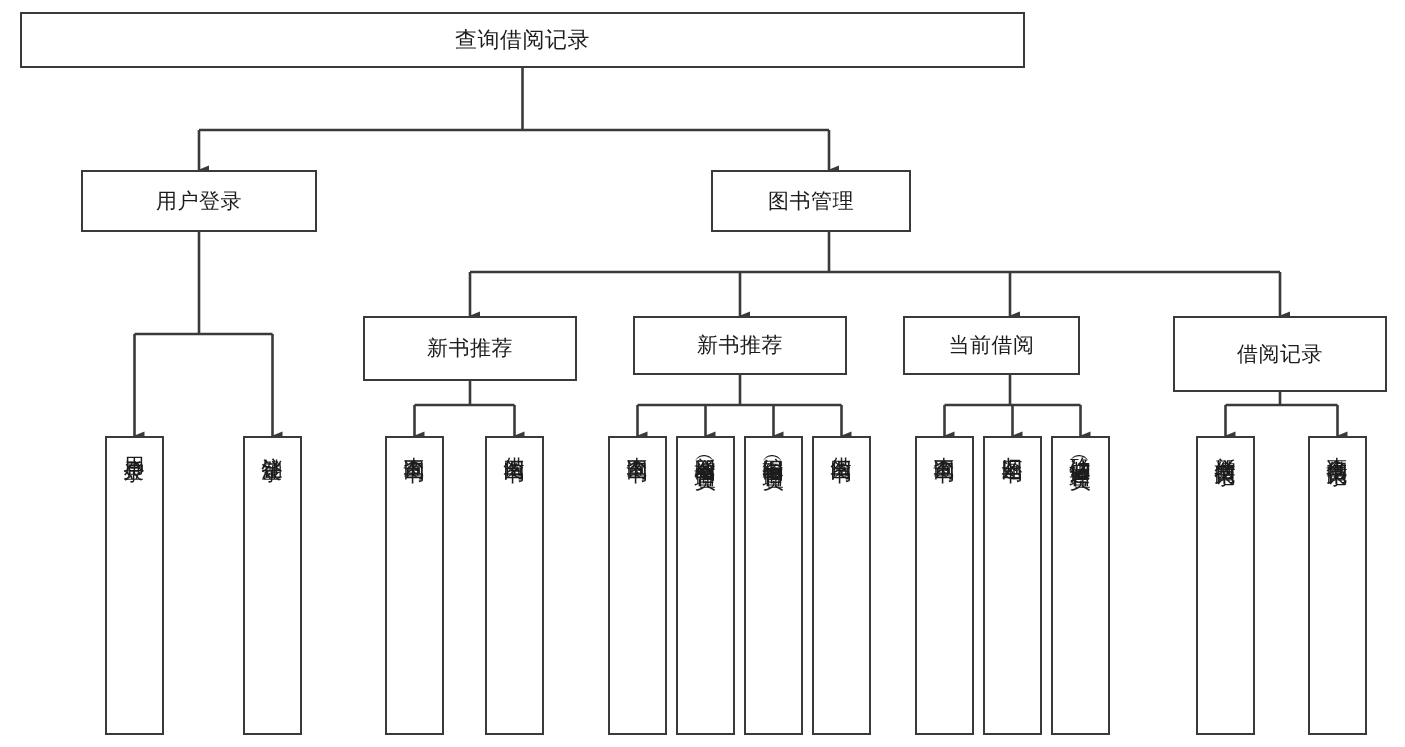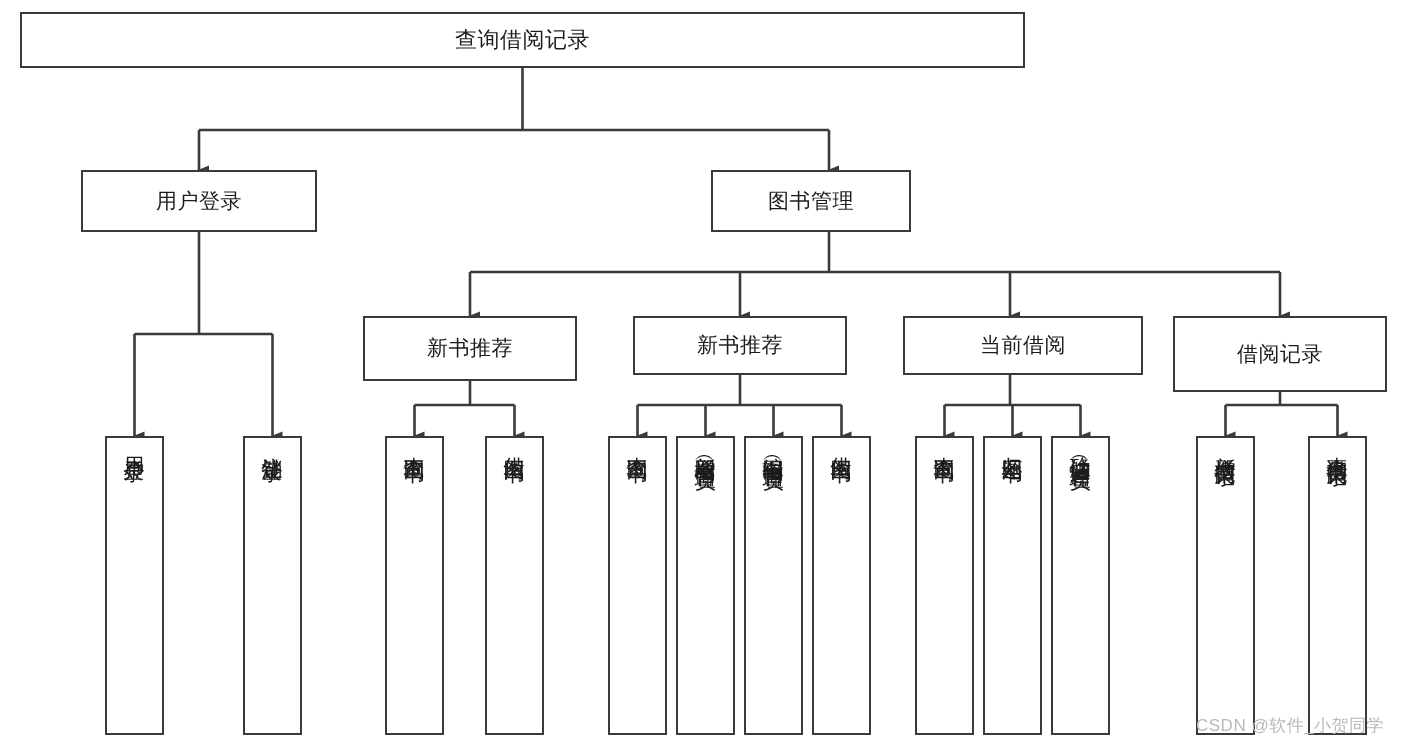--- a/index.html
+++ b/index.html
@@ -124,21 +124,21 @@
       </div>
       <div class="node horizontal" id="node-bookmgmt" style="left: 711px; top: 170px; width: 200px; height: 62px; border-color: rgb(58, 58, 58); background: rgb(255, 255, 255);">
         <span class="node-label" style="color: rgb(28, 28, 28);">图书管理</span>
       </div>
       <div class="node horizontal" id="node-newbook" style="left: 363px; top: 316px; width: 214px; height: 65px; border-color: rgb(58, 58, 58); background: rgb(255, 255, 255);">
         <span class="node-label" style="color: rgb(28, 28, 28);">新书推荐</span>
       </div>
       <div class="node horizontal" id="node-borrow" style="left: 633px; top: 316px; width: 214px; height: 59px; border-color: rgb(58, 58, 58); background: rgb(255, 255, 255);">
         <span class="node-label" style="color: rgb(28, 28, 28);">新书推荐</span>
       </div>
-      <div class="node horizontal" id="node-current" style="left: 903px; top: 316px; width: 240px; height: 59px; border-color: rgb(58, 58, 58); background: rgb(255, 255, 255);">
+      <div class="node horizontal" id="node-current" style="left: 903px; top: 316px; width: 177px; height: 59px; border-color: rgb(58, 58, 58); background: rgb(255, 255, 255);">
         <span class="node-label" style="color: rgb(28, 28, 28);">当前借阅</span>
       </div>
       <div class="node horizontal" id="node-records" style="left: 1173px; top: 316px; width: 214px; height: 76px; border-color: rgb(58, 58, 58); background: rgb(255, 255, 255);">
         <span class="node-label" style="color: rgb(28, 28, 28);">借阅记录</span>
       </div>
       <div class="node vertical" id="node-leaf-login-1" style="left: 105px; top: 436px; width: 59px; height: 299px; border-color: rgb(58, 58, 58); background: rgb(255, 255, 255);">
         <span class="node-label" style="color: rgb(28, 28, 28);">用户登录</span>
       </div>
       <div class="node vertical" id="node-leaf-login-2" style="left: 243px; top: 436px; width: 59px; height: 299px; border-color: rgb(58, 58, 58); background: rgb(255, 255, 255);">
         <span class="node-label" style="color: rgb(28, 28, 28);">注销登录</span>
@@ -170,14 +170,13 @@
       <div class="node vertical" id="node-leaf-cur-3" style="left: 1051px; top: 436px; width: 59px; height: 299px; border-color: rgb(58, 58, 58); background: rgb(255, 255, 255);">
         <span class="node-label" style="color: rgb(28, 28, 28);">确认归还（管理员）</span>
       </div>
       <div class="node vertical" id="node-leaf-rec-1" style="left: 1196px; top: 436px; width: 59px; height: 299px; border-color: rgb(58, 58, 58); background: rgb(255, 255, 255);">
         <span class="node-label" style="color: rgb(28, 28, 28);">新增借阅记录</span>
       </div>
       <div class="node vertical" id="node-leaf-rec-2" style="left: 1308px; top: 436px; width: 59px; height: 299px; border-color: rgb(58, 58, 58); background: rgb(255, 255, 255);">
         <span class="node-label" style="color: rgb(28, 28, 28);">查询借阅记录</span>
       </div>
     </div>
-  <div class="watermark" style="left:1196px; top:714px;">CSDN @软件_小贺同学</div>
 </div>
 
 </body></html>

